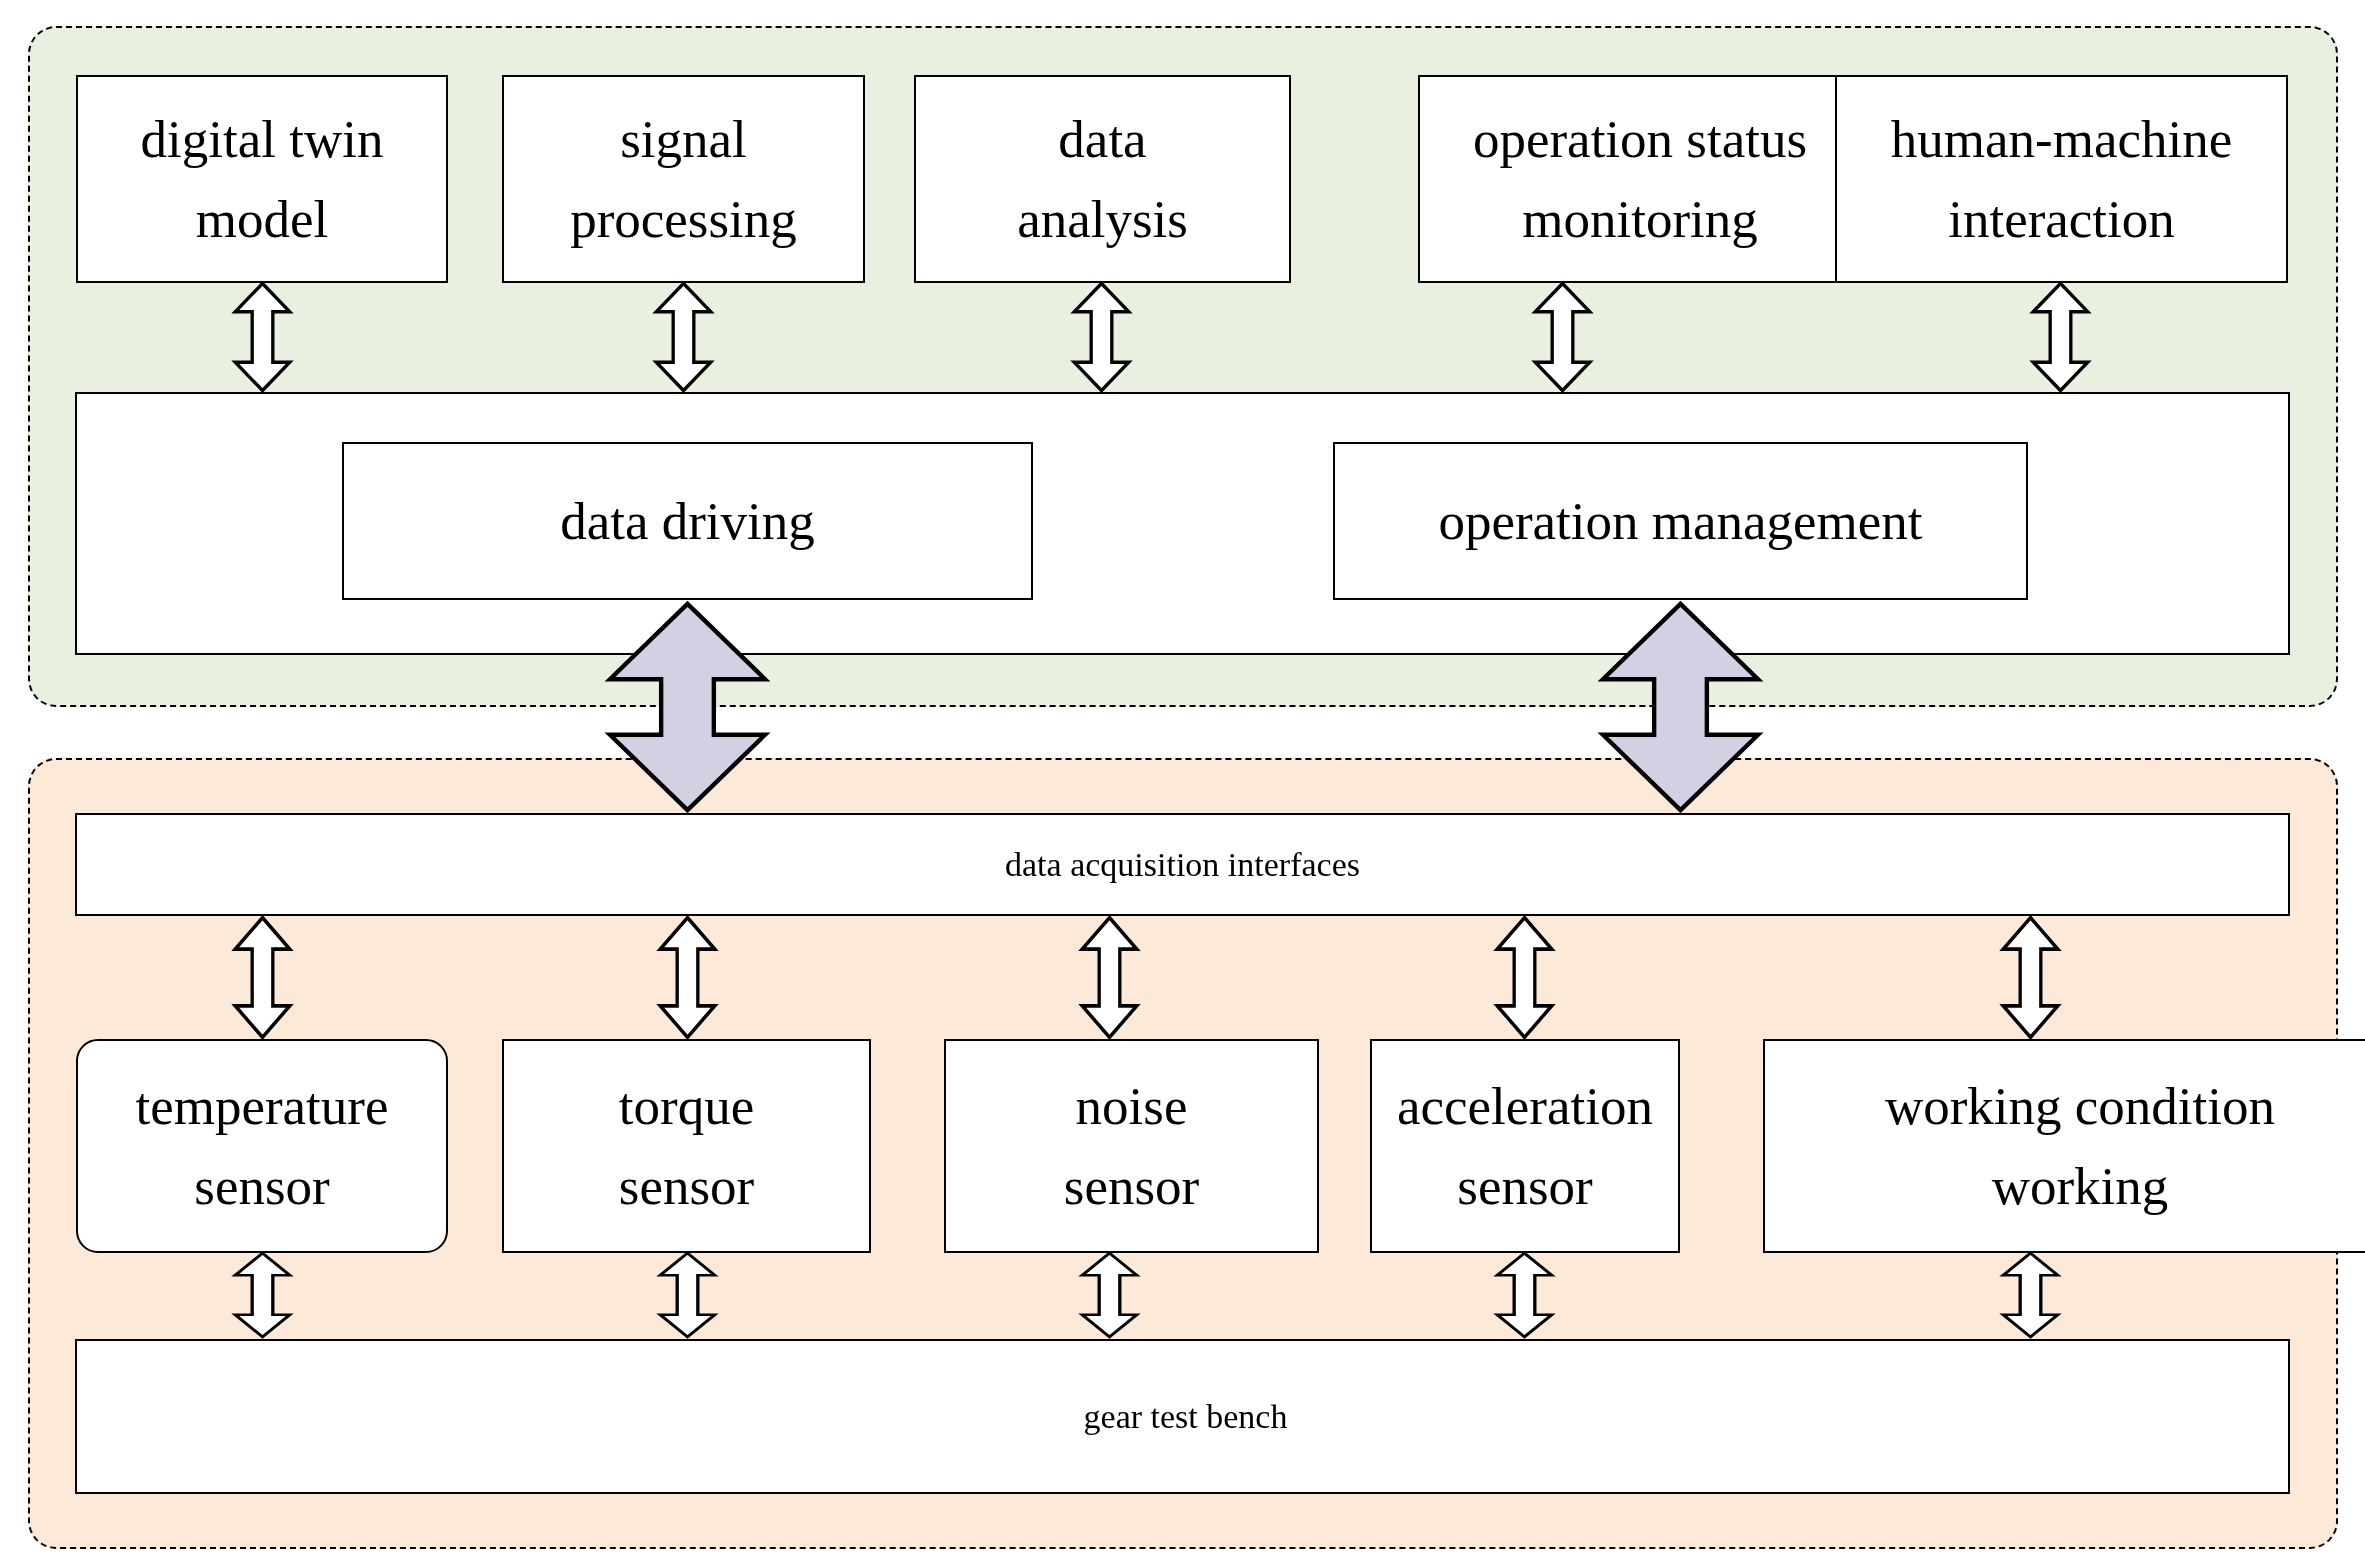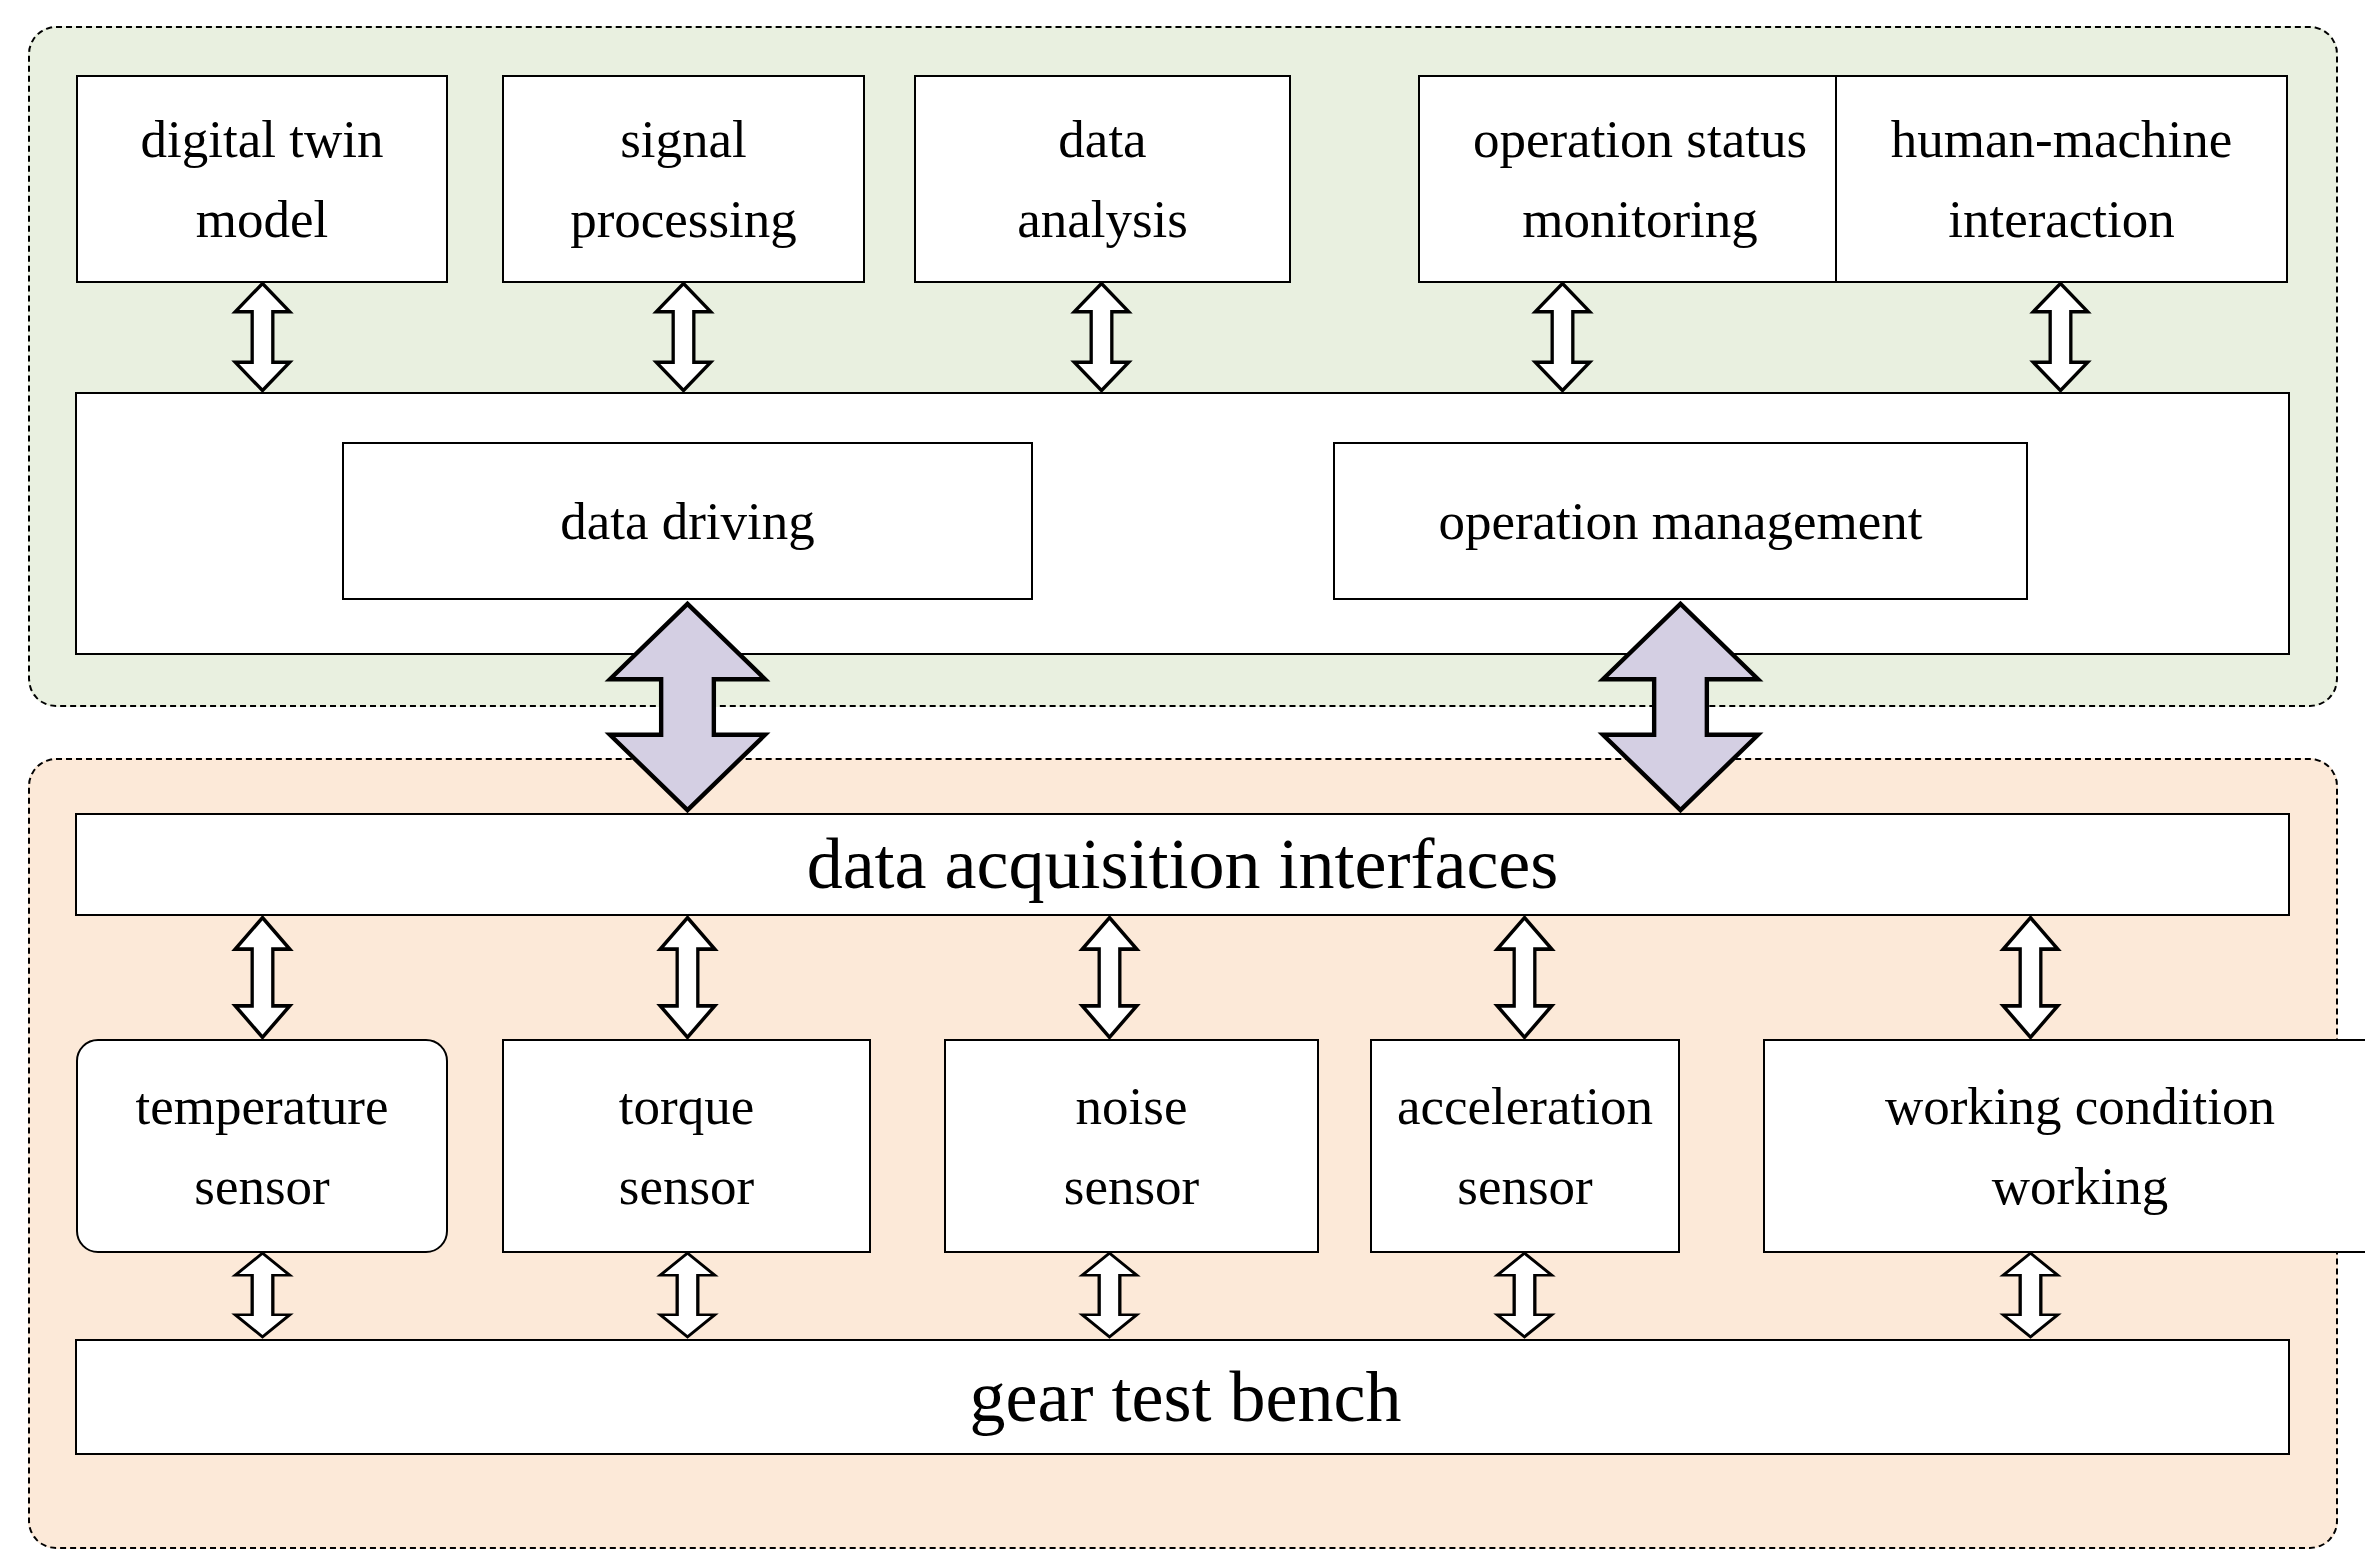--- a/index.html
+++ b/index.html
@@ -34,37 +34,37 @@
   }
   .node {
     display: flex; flex-direction: column;
     align-items: center; justify-content: center;
     text-align: right;
     font-size: 53px; line-height: 80px;
   }
   .node .ln { display: block; white-space: nowrap; }
   .bar {
     display: flex; align-items: center; justify-content: center;
-    text-align: center; font-size: 72px; white-space: nowrap;
+    text-align: center; font-size: 34px; white-space: nowrap;
   }
   .arrow { position: absolute; overflow: visible; }
 
   
   .m0 { left: 76px;  top: 75px; width: 372px; height: 208px; }
   .m1 { left: 502px;  top: 75px; width: 363px; height: 208px; }
   .m2 { left: 914px; top: 75px; width: 377px; height: 208px; }
   .m3 { left: 1418px; top: 75px; width: 444px; height: 208px; }
   .m4 { left: 1835px; top: 75px; width: 453px; height: 208px; }
 
   .container { left: 75px; top: 392px; width: 2215px; height: 263px; }
   .dd  { left: 342px;  top: 442px; width: 691px; height: 158px; }
   .om  { left: 1333px; top: 442px; width: 695px; height: 158px; }
 
   .acq  { left: 75px; top: 813px; width: 2215px; height: 103px; }
-  .gear { left: 75px; top: 1339px; width: 2215px; height: 116px; padding-left: 6px; }
+  .gear { left: 75px; top: 1339px; width: 2215px; height: 155px; padding-left: 6px; }
 
   
   .s0 { left: 76px;  top: 1039px; width: 372px; height: 214px; border-radius: 22px; }
   .s1 { left: 502px;  top: 1039px; width: 369px; height: 214px; }
   .s2 { left: 920px; top: 1039px; width: 375px; height: 214px; margin-left: 24px; }
   .s3 { left: 1370px; top: 1039px; width: 310px; height: 214px; }
   .s4 { left: 1763px; top: 1039px; width: 634px; height: 214px; }
 </style>
 </head>
 <body>

